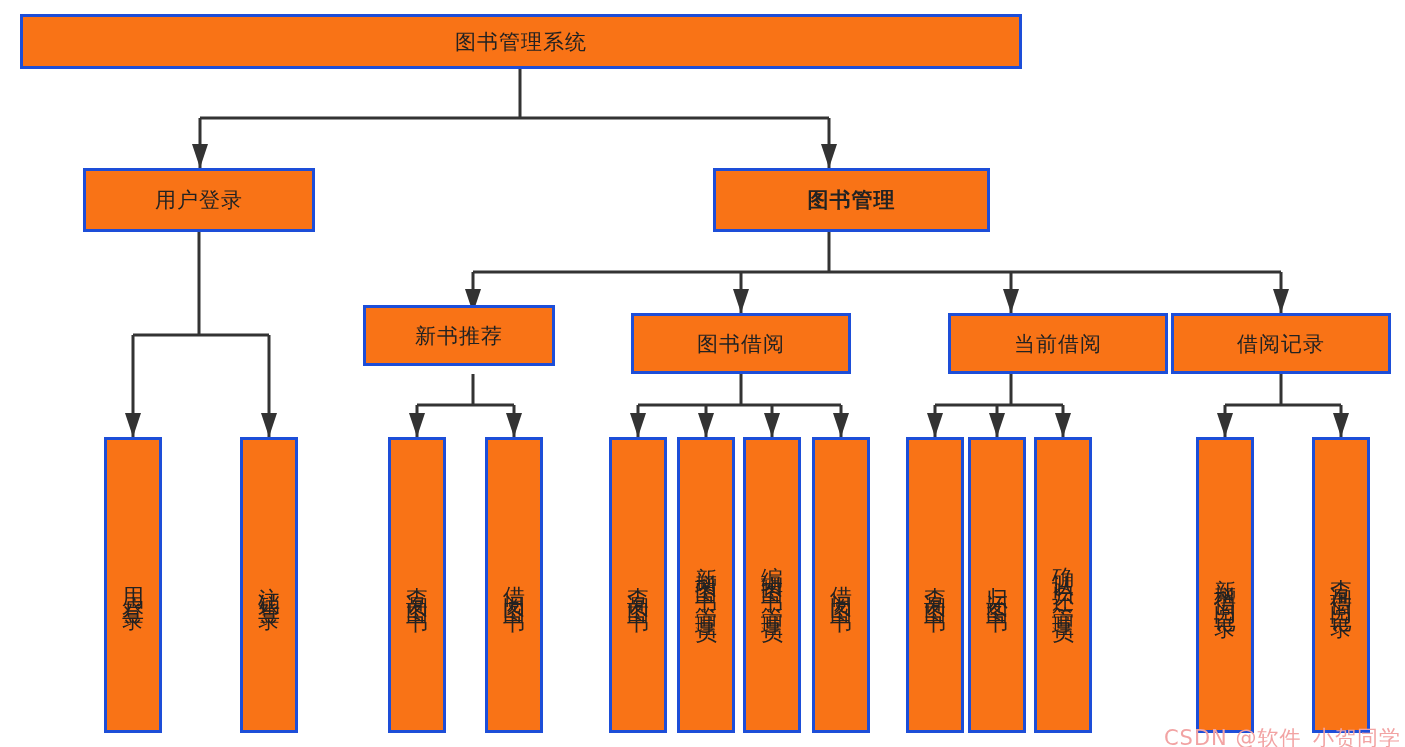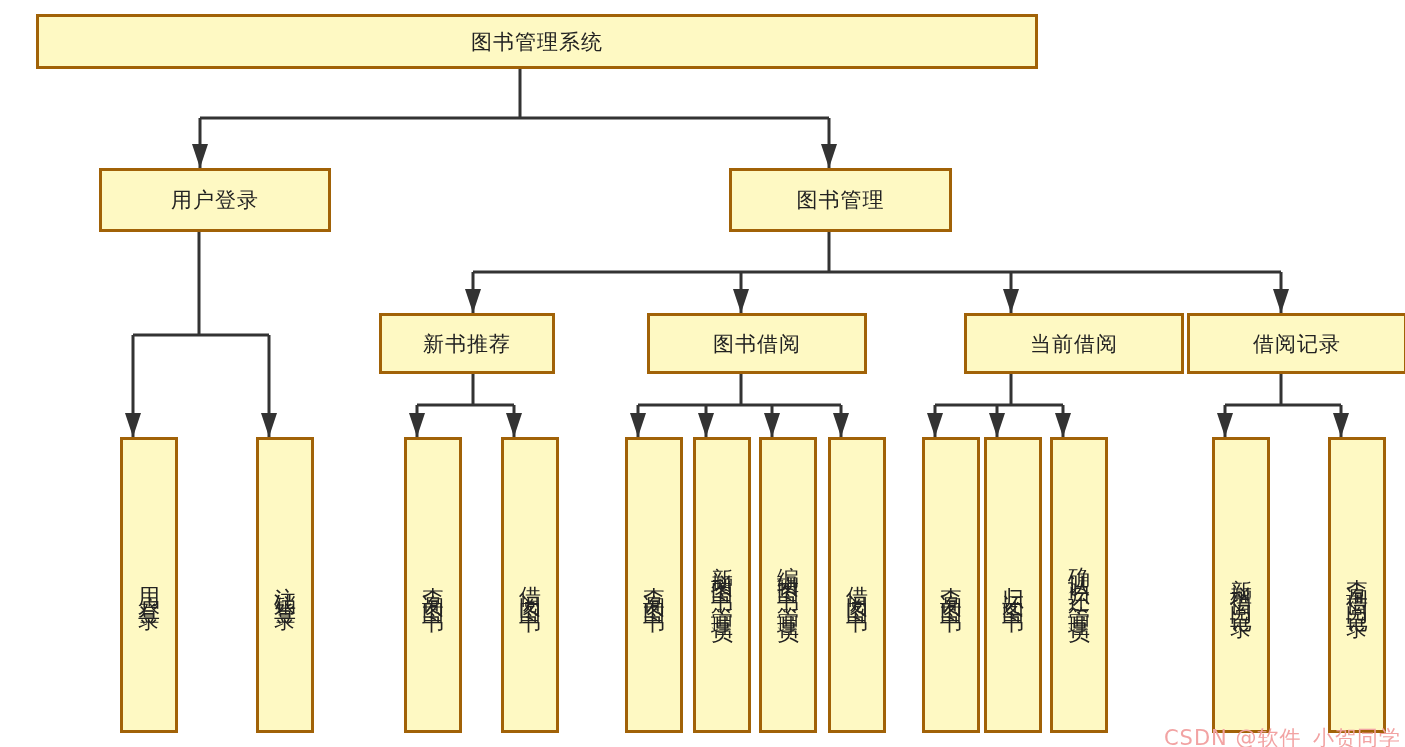--- a/index.html
+++ b/index.html
@@ -19,28 +19,27 @@
     position: absolute;
     left: 0;
     top: 0;
     width: 1405px;
     height: 747px;
     z-index: 1;
   }
   .box {
     position: absolute;
     box-sizing: border-box;
-    background: #fef9c3;
-    border: 3px solid #a16207;
+    background: #f97316;
+    border: 3px solid #1d4ed8;
     display: flex;
     align-items: center;
     justify-content: center;
     z-index: 2;
     color: #222222;
-    margin-left: 16px;
   }
   .box .hlabel {
     font-size: 21px;
     letter-spacing: 1px;
     white-space: nowrap;
   }
   .leaf .vlabel {
     writing-mode: vertical-rl;
     text-orientation: mixed;
     font-size: 22px;
@@ -105,25 +104,25 @@
     </g>
   </svg>
 
   <div class="box" style="left:20px; top:14px; width:1002px; height:55px;">
     <span class="hlabel">图书管理系统</span>
   </div>
 
   <div class="box" style="left:83px; top:168px; width:232px; height:64px;">
     <span class="hlabel">用户登录</span>
   </div>
-  <div class="box" style="left:713px; top:168px; width:223px; height:64px;">
+  <div class="box" style="left:713px; top:168px; width:277px; height:64px;font-weight:bold;">
     <span class="hlabel">图书管理</span>
   </div>
 
-  <div class="box" style="left:363px; top:313px; width:176px; height:61px;text-align:right;">
+  <div class="box" style="left:363px; top:305px; width:192px; height:61px;text-align:right;">
     <span class="hlabel">新书推荐</span>
   </div>
   <div class="box" style="left:631px; top:313px; width:220px; height:61px;align-items:center;">
     <span class="hlabel">图书借阅</span>
   </div>
   <div class="box" style="left:948px; top:313px; width:220px; height:61px;">
     <span class="hlabel">当前借阅</span>
   </div>
   <div class="box" style="left:1171px; top:313px; width:220px; height:61px;">
     <span class="hlabel">借阅记录</span>

